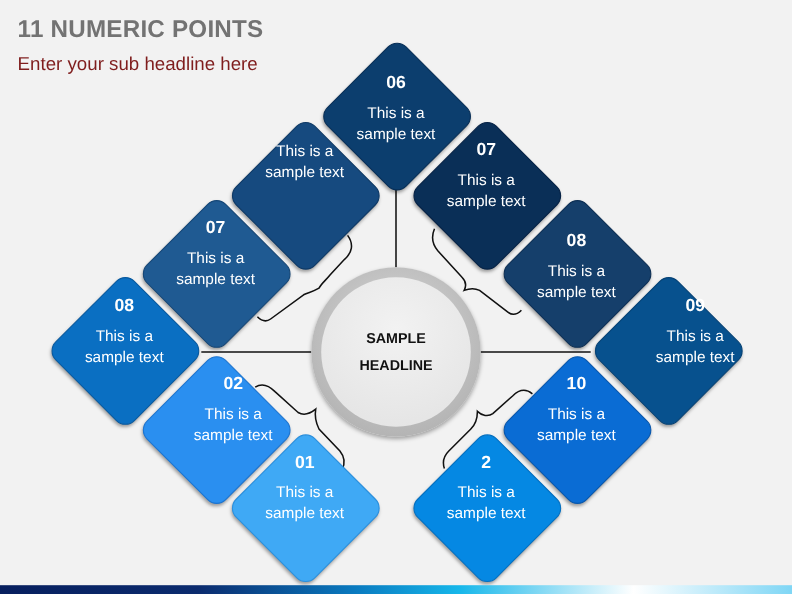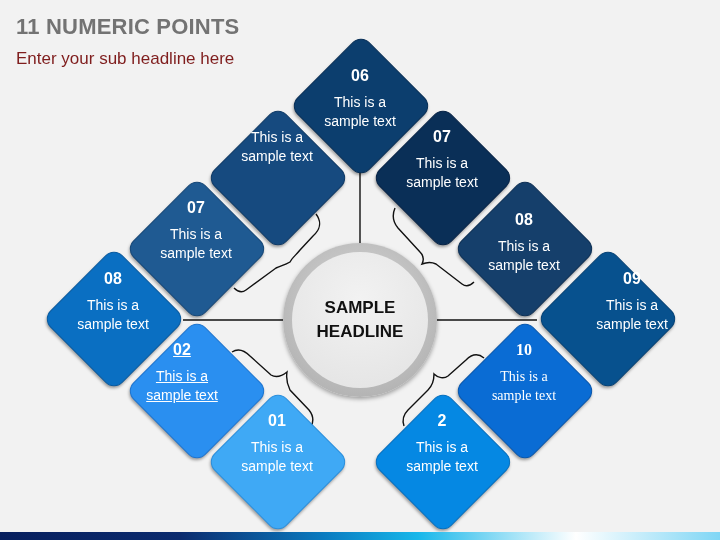--- a/index.html
+++ b/index.html
@@ -10,21 +10,21 @@
   svg.conn { position:absolute; left:0; top:0; width:720px; height:540px; }
   .diamond { position:absolute; width:100px; height:100px; border-radius:12px; transform:rotate(45deg);
              box-shadow: 1px 2px 3px rgba(0,0,0,0.35); }
   .label { position:absolute; width:140px; text-align:center; color:#fff; }
   .label .num { font-size:16px; font-weight:bold; display:block; margin-bottom:8px; }
   .label .txt { font-size:14px; line-height:19px; display:block; }
   .hub { position:absolute; left:283px; top:243px; width:154px; height:154px; border-radius:50%;
          background: radial-gradient(circle at 50% 40%, #d8d8d8, #a9a9a9); box-shadow: 0 2px 4px rgba(0,0,0,0.35); }
   .hub-inner { position:absolute; left:9px; top:9px; width:136px; height:136px; border-radius:50%;
          background: radial-gradient(circle at 50% 35%, #f2f2f2, #e2e2e2); display:flex; align-items:center; justify-content:center;
-         text-align:center; font-weight:bold; font-size:17px; line-height:24px; color:#111; }
+         text-align:center; font-weight:bold; font-size:13px; line-height:24px; color:#111; }
   .footer { position:absolute; left:0; bottom:0; width:720px; height:8px;
             background: linear-gradient(90deg, #071f5e 0%, #0b2b6e 25%, #0a7bc0 45%, #17b7ea 58%, #ffffff 80%, #7fd6f5 100%); }
 </style>
 </head>
 <body>
 
 <div class="title">11 NUMERIC POINTS</div>
 <div class="subtitle">Enter your sub headline here</div>
 
 <svg class="conn" viewBox="0 0 720 540">
@@ -55,21 +55,21 @@
 <div class="diamond" style="left:474px;top:198px;background:#153f6b;border:1.5px solid #0e3055;"></div>
 <div class="diamond" style="left:557px;top:268px;background:#07518e;border:1.5px solid #054276;"></div>
 <div class="diamond" style="left:474px;top:340px;background:#0a6cd4;border:1.5px solid #0857ad;"></div>
 <div class="diamond" style="left:392px;top:411px;background:#0588e3;border:1.5px solid #0570c0;"></div>
 
 <div class="label" style="left:207px;top:412px;">
   <span class="num">01</span>
   <span class="txt">This is a</span>
   <span class="txt">sample text</span>
 </div>
-<div class="label" style="left:112px;top:341px;text-decoration:underline;">
+<div class="label" style="left:142px;top:341px;">
   <span class="num">02</span>
   <span class="txt">This is a</span>
   <span class="txt">sample text</span>
 </div>
 <div class="label" style="left:43px;top:270px;">
   <span class="num">08</span>
   <span class="txt">This is a</span>
   <span class="txt">sample text</span>
 </div>
 <div class="label" style="left:126px;top:199px;">
@@ -94,21 +94,21 @@
 <div class="label" style="left:454px;top:199px;margin-top:12px;">
   <span class="num">08</span>
   <span class="txt">This is a</span>
   <span class="txt">sample text</span>
 </div>
 <div class="label" style="left:562px;top:270px;">
   <span class="num">09</span>
   <span class="txt">This is a</span>
   <span class="txt">sample text</span>
 </div>
-<div class="label" style="left:454px;top:341px;font-family:Liberation Serif, serif;">
+<div class="label" style="left:454px;top:341px;">
   <span class="num">10</span>
   <span class="txt">This is a</span>
   <span class="txt">sample text</span>
 </div>
 <div class="label" style="left:372px;top:412px;">
   <span class="num">2</span>
   <span class="txt">This is a</span>
   <span class="txt">sample text</span>
 </div>
 

